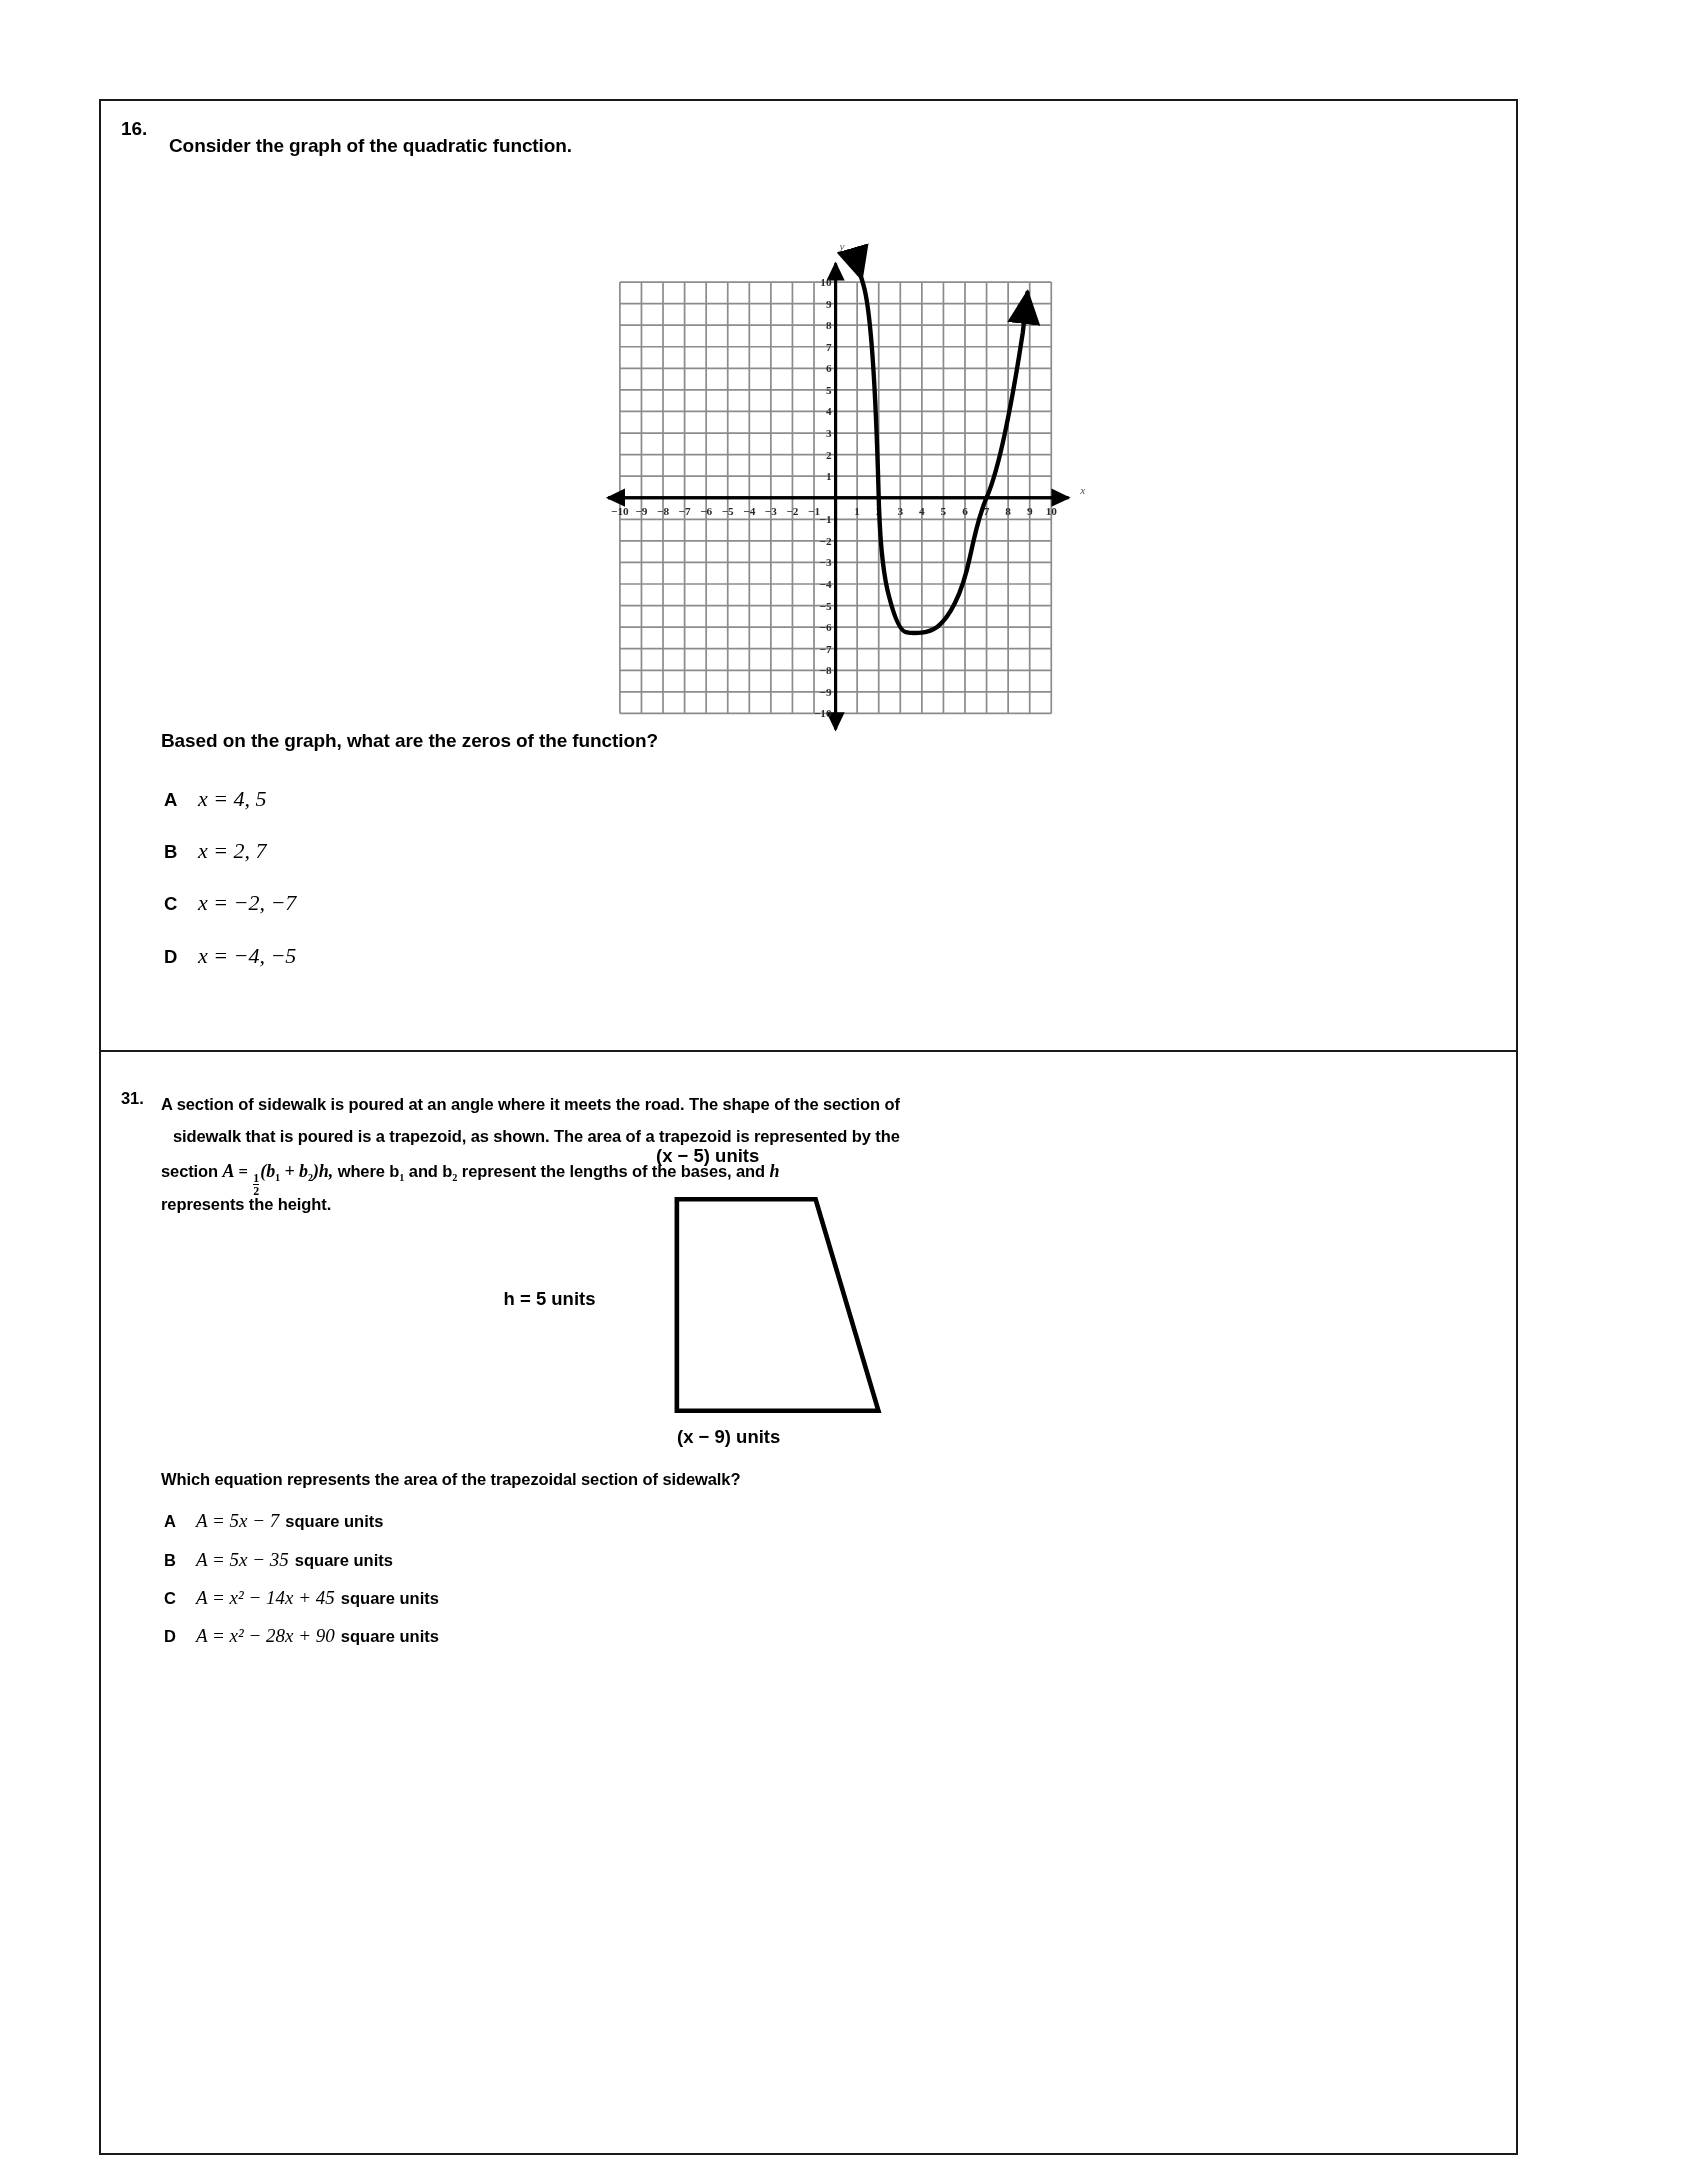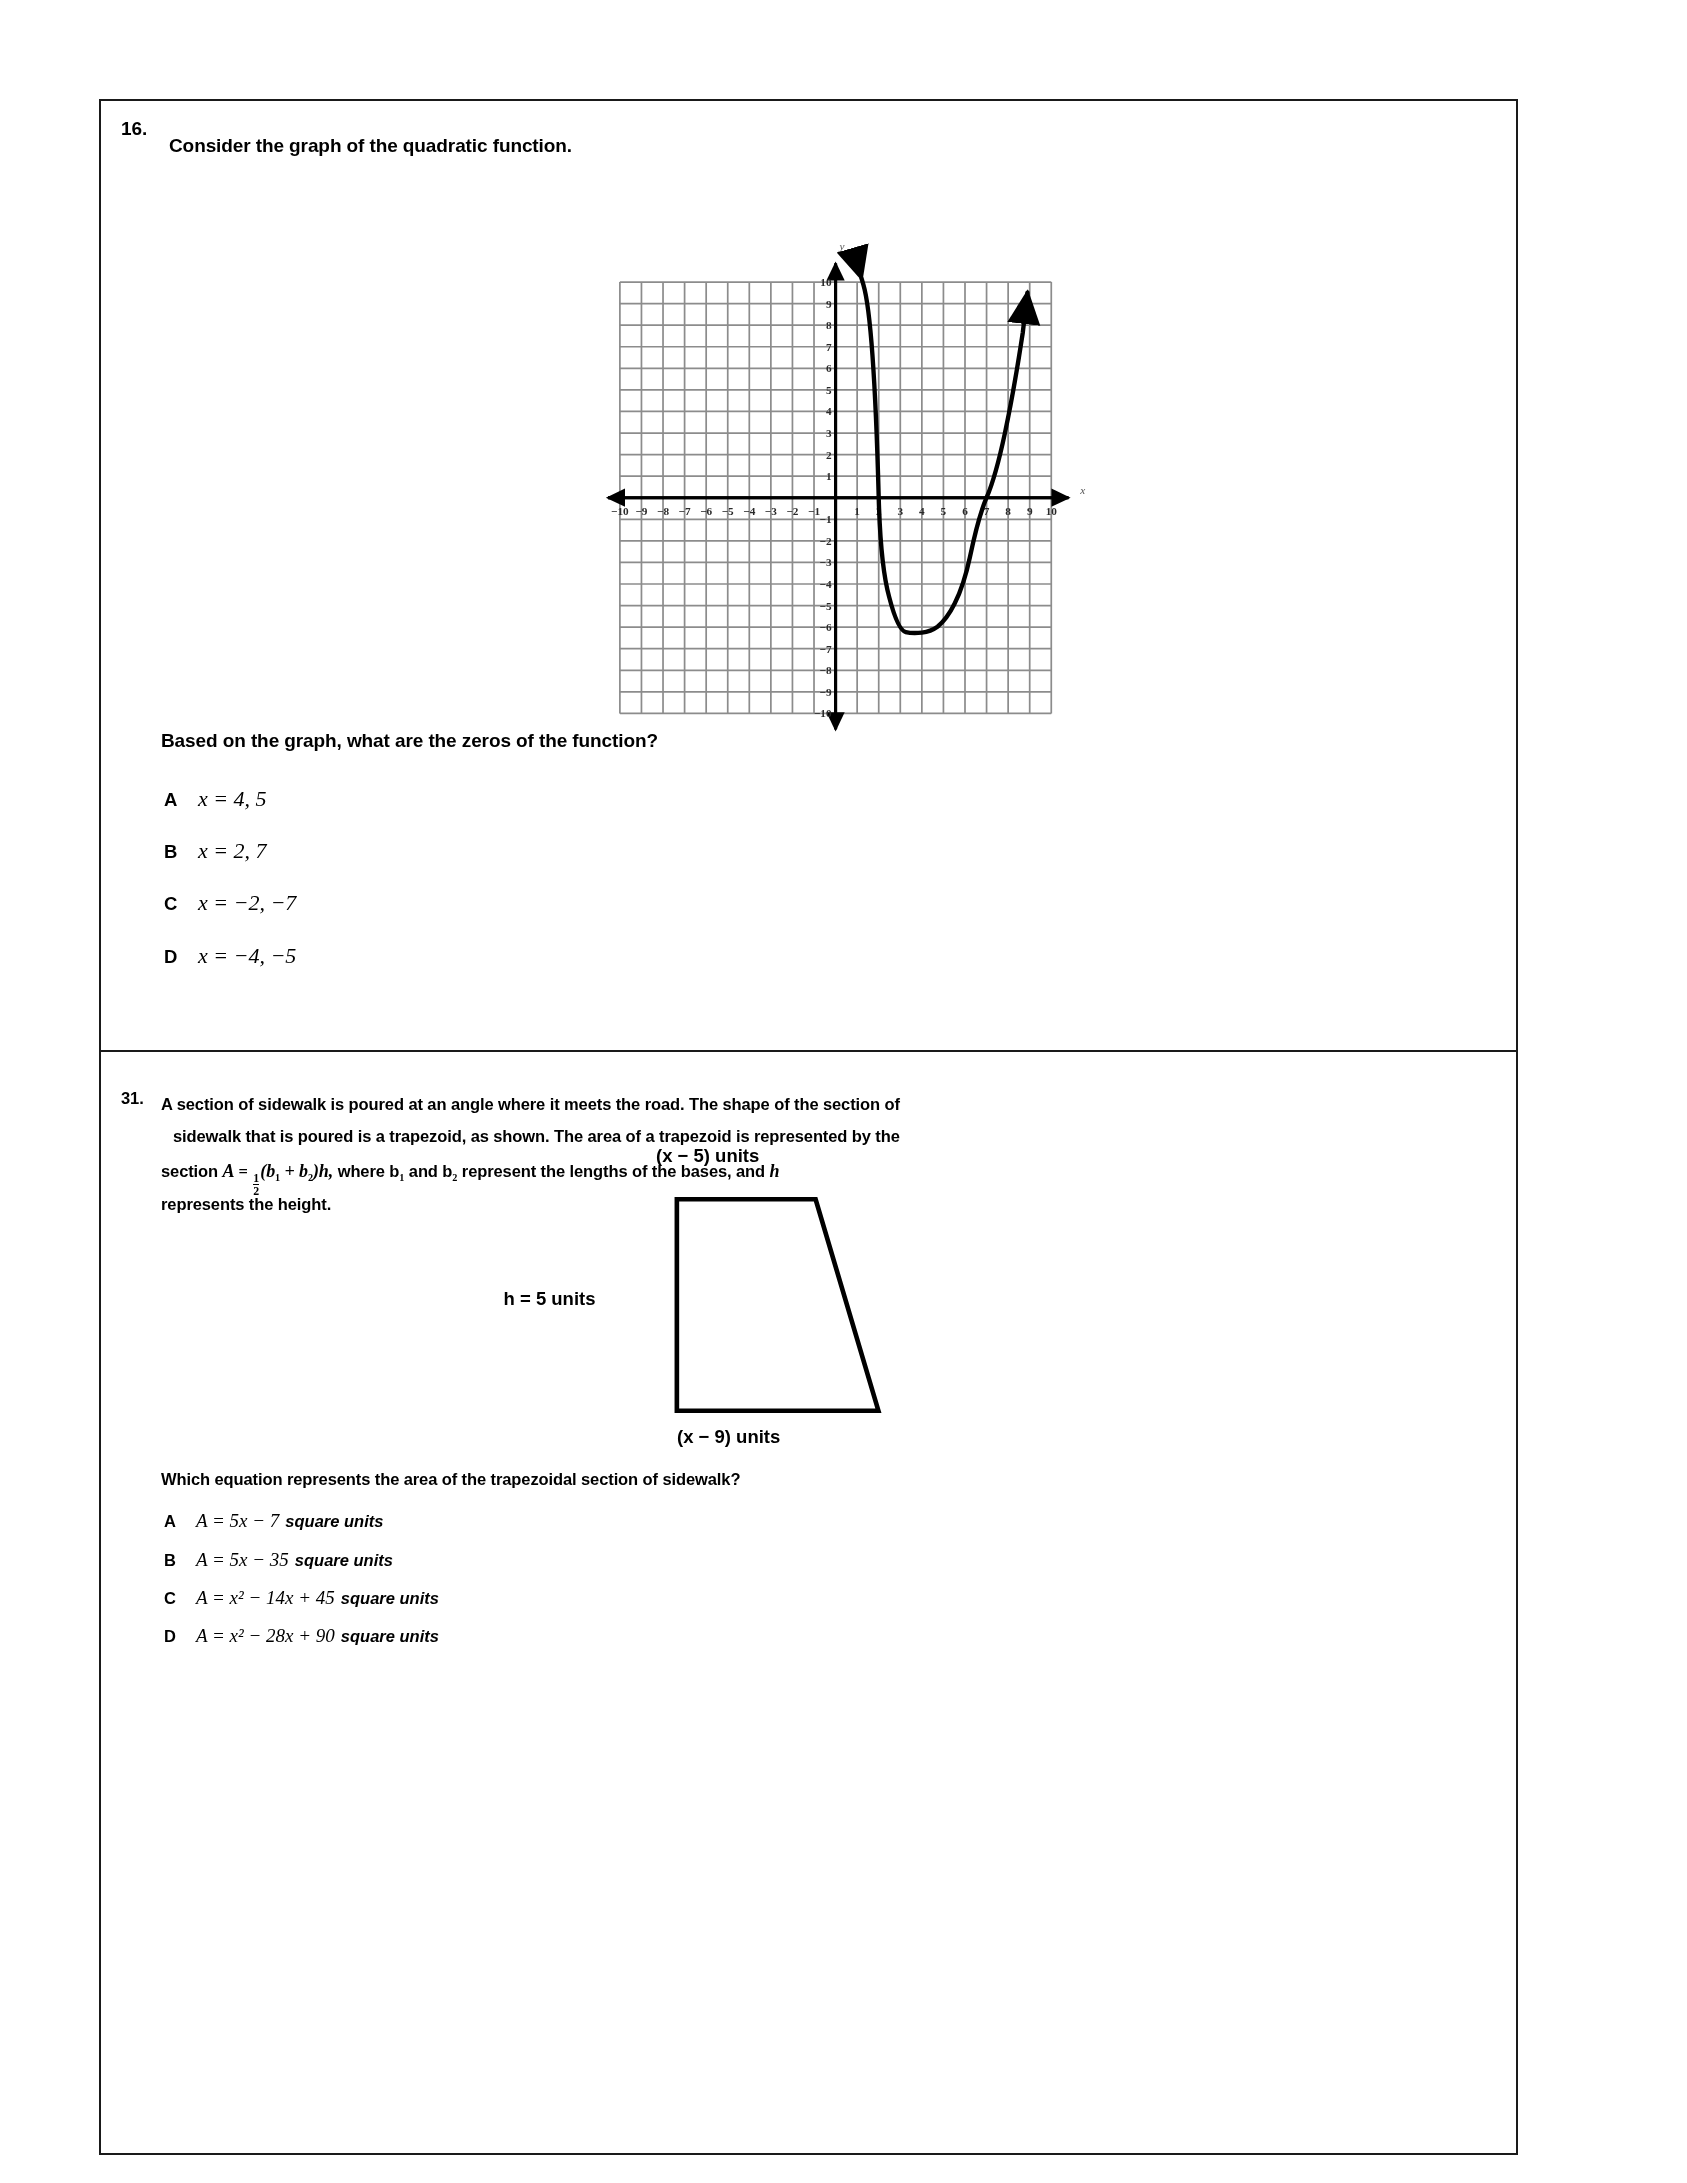--- a/index.html
+++ b/index.html
@@ -108,21 +108,20 @@
   }
   .q31choice .expr {
     font-family: "Liberation Serif", serif;
     font-size: 19px;
   }
   .q31choice .units {
     font-family: "Liberation Sans", sans-serif;
     font-weight: bold;
     font-size: 16.5px;
     margin-left: 6px;
-    font-style: italic;
   }
   sub { font-size: 0.62em; vertical-align: sub; line-height: 0; }
 
   
   .frac {
     display: inline-flex;
     flex-direction: column;
     align-items: center;
     vertical-align: -0.42em;
     font-family: "Liberation Serif", serif;

